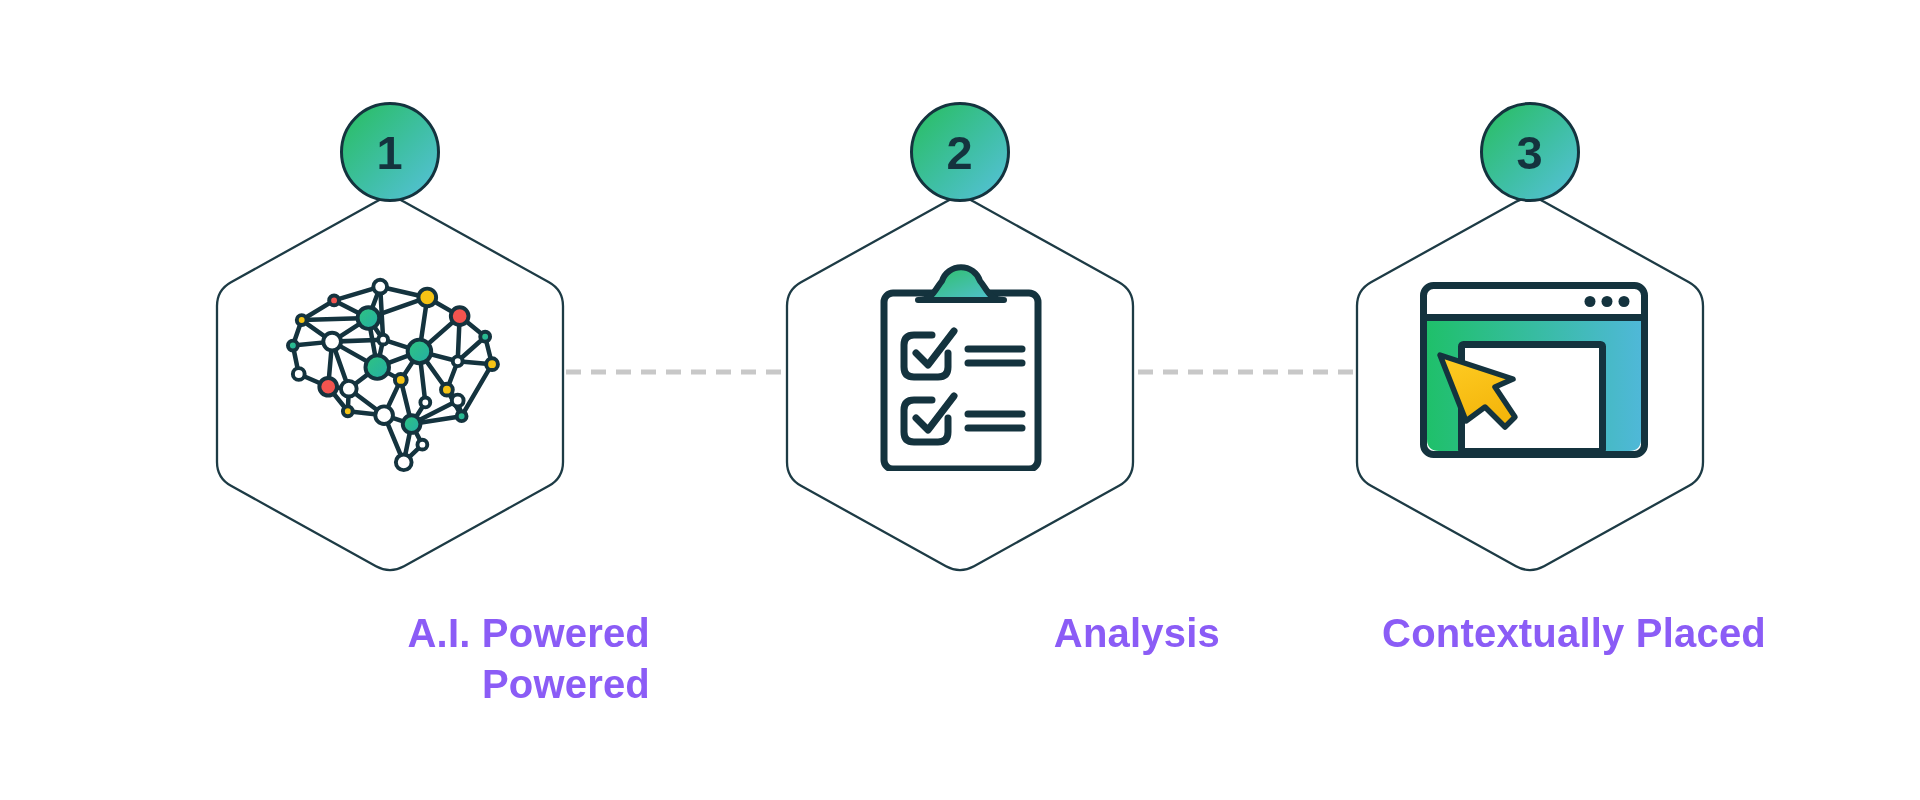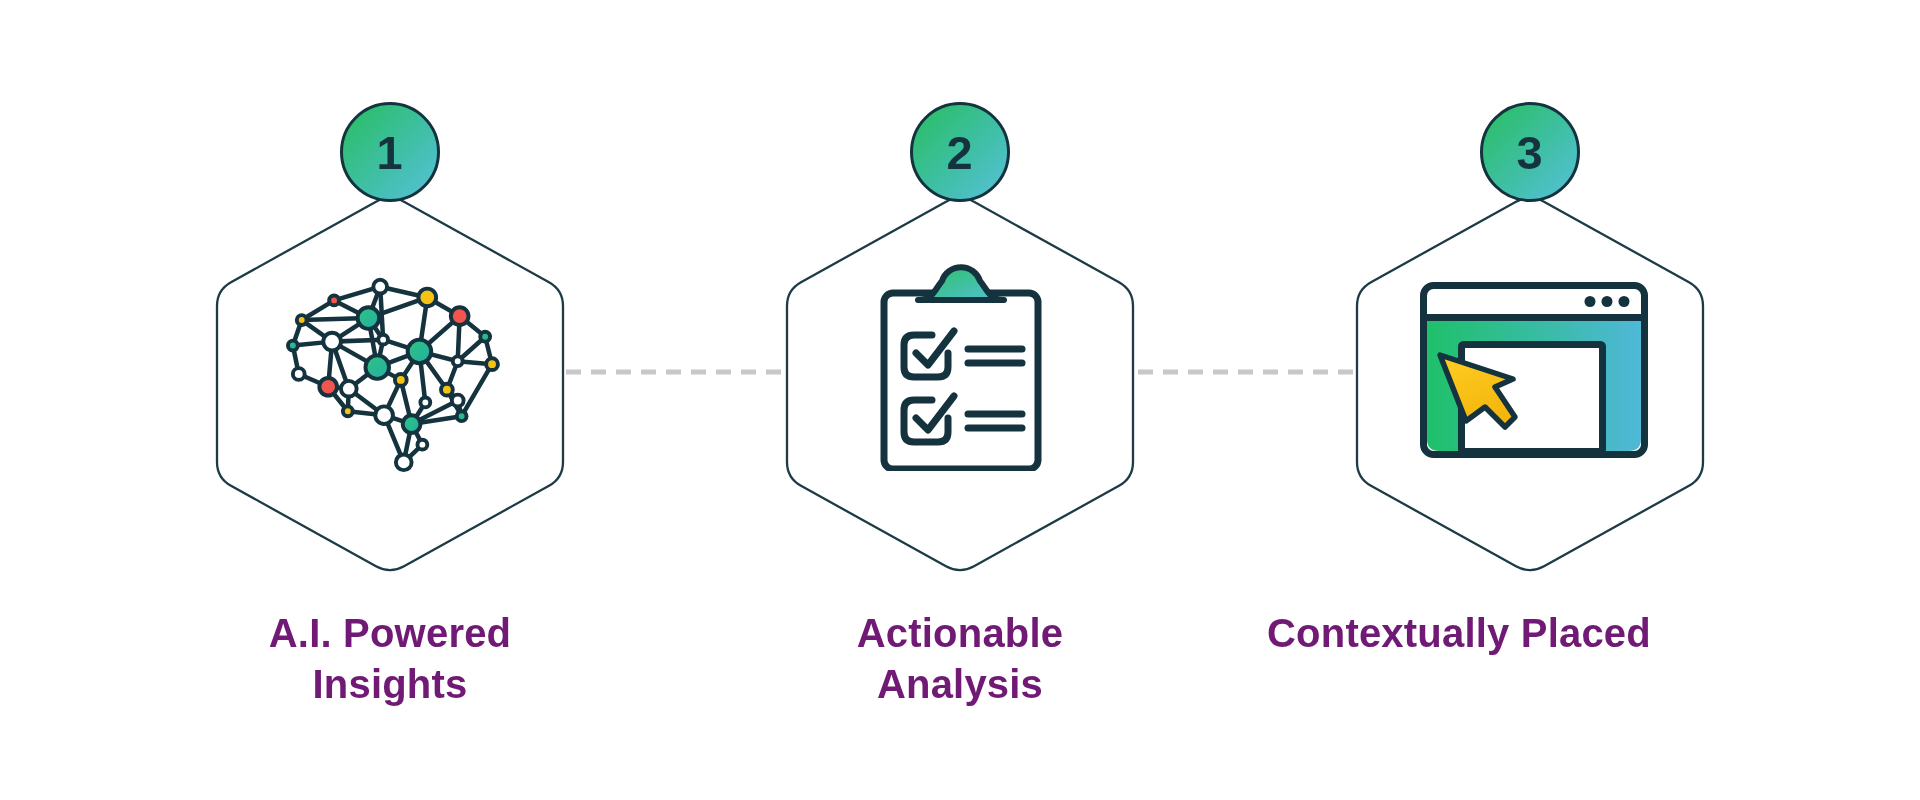--- a/index.html
+++ b/index.html
@@ -12,22 +12,22 @@
     border:3px solid #14333E;box-sizing:border-box;
     background:linear-gradient(135deg,#28BE5F 0%,#3FBFA5 55%,#57C1DB 100%);
     display:flex;align-items:center;justify-content:center;z-index:3;
   }
   .step-badge span{
     font-size:47px;font-weight:bold;color:#14333E;letter-spacing:1px;
   }
   .hex{position:absolute;top:192px;z-index:1;}
   .icon{position:absolute;z-index:2;}
   .step-title{
-    position:absolute;top:608px;width:520px;text-align:center;z-index:2;
-    font-size:40px;font-weight:bold;color:#701a75;line-height:51px;letter-spacing:0.2px;
+    position:absolute;top:608px;width:520px;text-align:right;z-index:2;
+    font-size:40px;font-weight:bold;color:#8b5cf6;line-height:51px;letter-spacing:0.2px;
   }
   .connector{position:absolute;top:368px;z-index:0;}
 </style>
 </head>
 <body>
 
 <div id="canvas">
 
   <svg width="0" height="0" style="position:absolute" aria-hidden="true">
     <defs>
@@ -152,21 +152,21 @@
         <circle cx="155" cy="131" r="5" fill="#FFFFFF"></circle>
         <circle cx="141" cy="153" r="9" fill="url(#gradTealNode)"></circle>
         <circle cx="192" cy="145" r="5" fill="url(#gradTealNode)"></circle>
         <circle cx="152" cy="174" r="5" fill="#FFFFFF"></circle>
         <circle cx="133" cy="192" r="8" fill="#FFFFFF"></circle>
       </g>
     </svg>
 
     <div class="step-title" style="left:130px">
       <div>A.I. Powered</div>
-      <div>Insights</div>
+      <div>Powered</div>
     </div>
   </div>
 
   <div>
     <svg class="hex" style="left:785px" width="350" height="384" viewBox="0 0 350 384">
       <path d="M 189,9.8 L 334,90.2 Q 348,98 348,114 L 348,270 Q 348,286 334,293.8 L 189,374.2 Q 175,382 161,374.2 L 16,293.8 Q 2,286 2,270 L 2,114 Q 2,98 16,90.2 L 161,9.8 Q 175,2 189,9.8 Z" fill="#FFFFFF" stroke="#1D3B45" stroke-width="2.3"></path>
     </svg>
 
     <div class="step-badge" style="left:910px">
       <span>2</span>
@@ -183,21 +183,20 @@
       </g>
       <g transform="translate(0,65)" stroke="#14333E" stroke-width="7" fill="none" stroke-linecap="round" stroke-linejoin="round">
         <path d="M 72,100 L 72,114 Q 72,124 62,124 L 38,124 Q 28,124 28,114 L 28,92 Q 28,82 38,82 L 56,82"></path>
         <path d="M 40,100 L 52,112 L 78,78"></path>
         <line x1="92" y1="96" x2="146" y2="96"></line>
         <line x1="92" y1="110" x2="146" y2="110"></line>
       </g>
     </svg>
 
     <div class="step-title" style="left:700px">
-      <div>Actionable</div>
       <div>Analysis</div>
     </div>
   </div>
 
   <div>
     <svg class="hex" style="left:1355px" width="350" height="384" viewBox="0 0 350 384">
       <path d="M 189,9.8 L 334,90.2 Q 348,98 348,114 L 348,270 Q 348,286 334,293.8 L 189,374.2 Q 175,382 161,374.2 L 16,293.8 Q 2,286 2,270 L 2,114 Q 2,98 16,90.2 L 161,9.8 Q 175,2 189,9.8 Z" fill="#FFFFFF" stroke="#1D3B45" stroke-width="2.3"></path>
     </svg>
 
     <div class="step-badge" style="left:1480px">
@@ -211,18 +210,18 @@
       <rect x="4.5" y="4.5" width="221" height="169" rx="10" fill="none" stroke="#14333E" stroke-width="7"></rect>
       <line x1="4" y1="36.5" x2="226" y2="36.5" stroke="#14333E" stroke-width="7"></line>
       <g fill="#14333E">
         <circle cx="171" cy="20.5" r="5.5"></circle>
           <circle cx="188" cy="20.5" r="5.5"></circle>
           <circle cx="205" cy="20.5" r="5.5"></circle>
       </g>
       <polygon points="21,74 47,140 66,126 86,146 96,136 76,106 94,98" fill="url(#gradCursor)" stroke="#14333E" stroke-width="5.5" stroke-linejoin="round"></polygon>
     </svg>
 
-    <div class="step-title" style="left:1199px">
+    <div class="step-title" style="left:1246px">
       <div>Contextually Placed</div>
     </div>
   </div>
 
 </div>
 
 </body></html>

